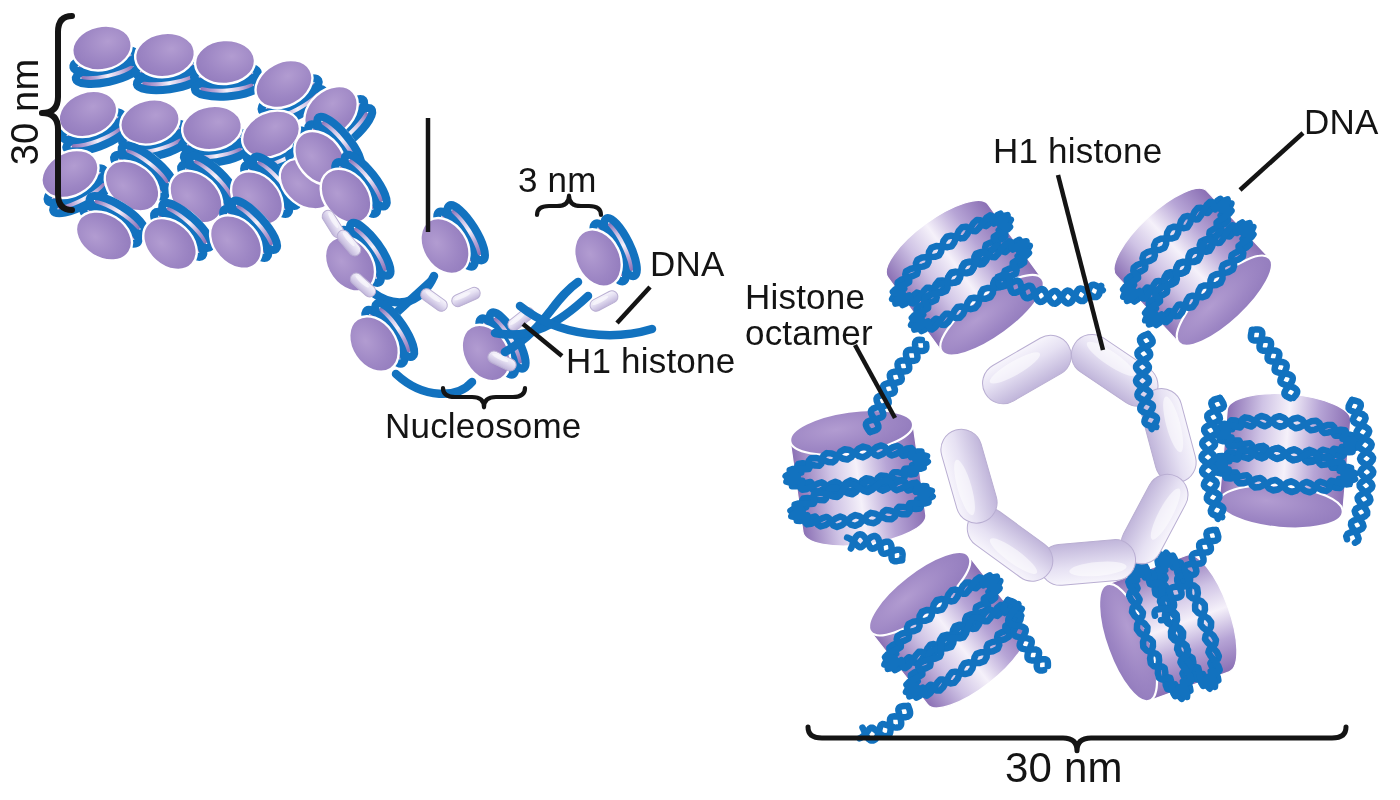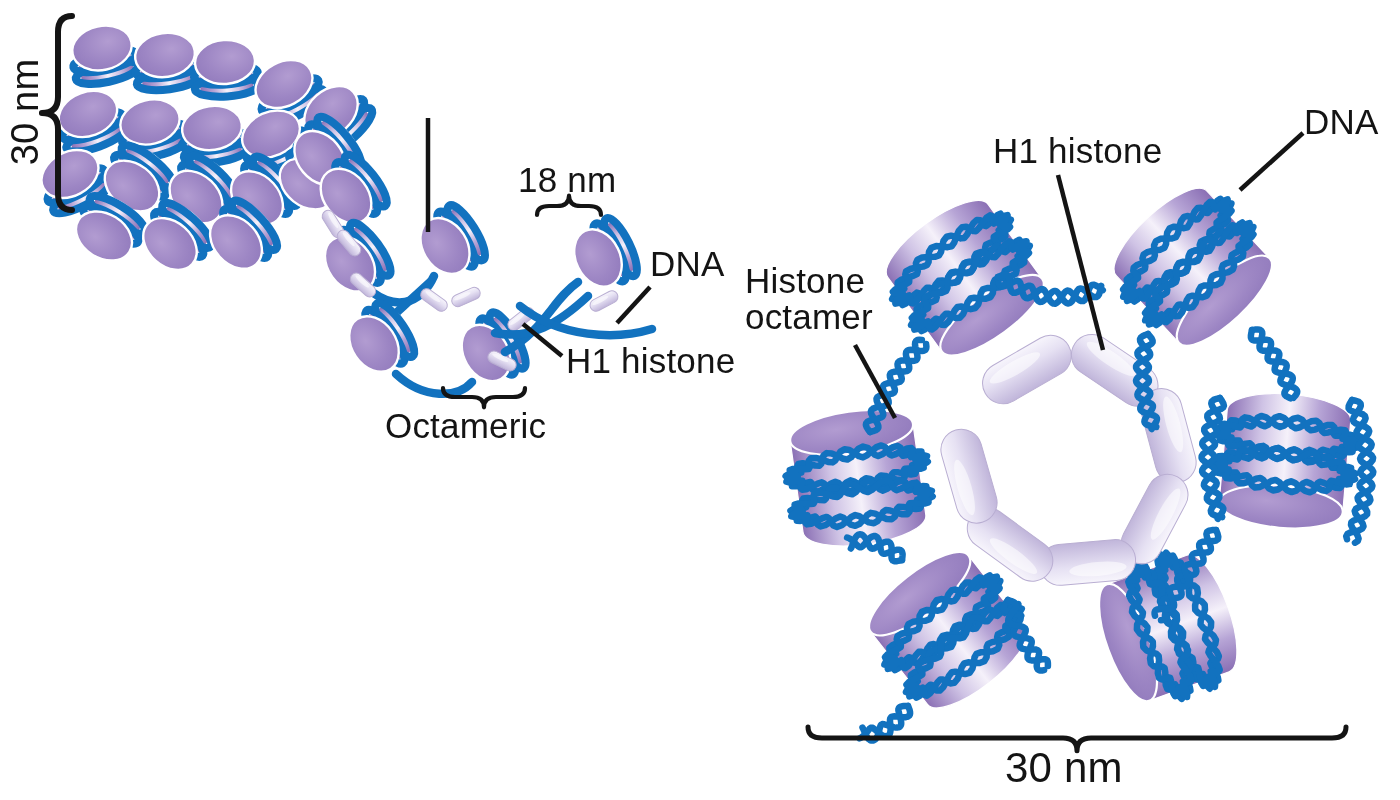--- a/index.html
+++ b/index.html
@@ -360,29 +360,29 @@
         <line x1="1058" y1="175" x2="1103" y2="350" stroke="#141414" stroke-width="4.5"></line>
         <line x1="1303" y1="133" x2="1240" y2="190" stroke="#141414" stroke-width="4.5"></line>
         <line x1="855" y1="345" x2="895" y2="418" stroke="#141414" stroke-width="4.5"></line>
         <path d="M 808 727 Q 808 738 822 738 L 1063 738 Q 1077 738 1077 750.65 Q 1077 738 1091 738 L 1332 738 Q 1346 738 1346 727" fill="none" stroke="#141414" stroke-width="5" stroke-linecap="round" stroke-linejoin="round"></path>
       </g>
     </svg>
 
   <div class="lbl vert" style="left:26px;top:112px;">30 nm</div>
 
 
-  <div class="lbl" style="left:518px;top:162px;">18 nm</div>
+  <div class="lbl" style="left:518px;top:162px;">3 nm</div>
 
   <div class="lbl" style="left:650px;top:246px;">DNA</div>
 
   <div class="lbl" style="left:566px;top:343px;">H1 histone</div>
 
-  <div class="lbl" style="left:385px;top:408px;">Octameric</div>
+  <div class="lbl" style="left:385px;top:408px;">Nucleosome</div>
 
   <div class="lbl" style="left:993px;top:133px;">H1 histone</div>
 
   <div class="lbl" style="left:1304px;top:104px;">DNA</div>
 
-  <div class="lbl center" style="left:745px;top:263px;width:120px;">Histone
+  <div class="lbl center" style="left:745px;top:279px;width:120px;">Histone
 octamer</div>
 
   <div class="lbl big" style="left:1005px;top:746px;">30 nm</div>
 </div>
 
 </body></html>

